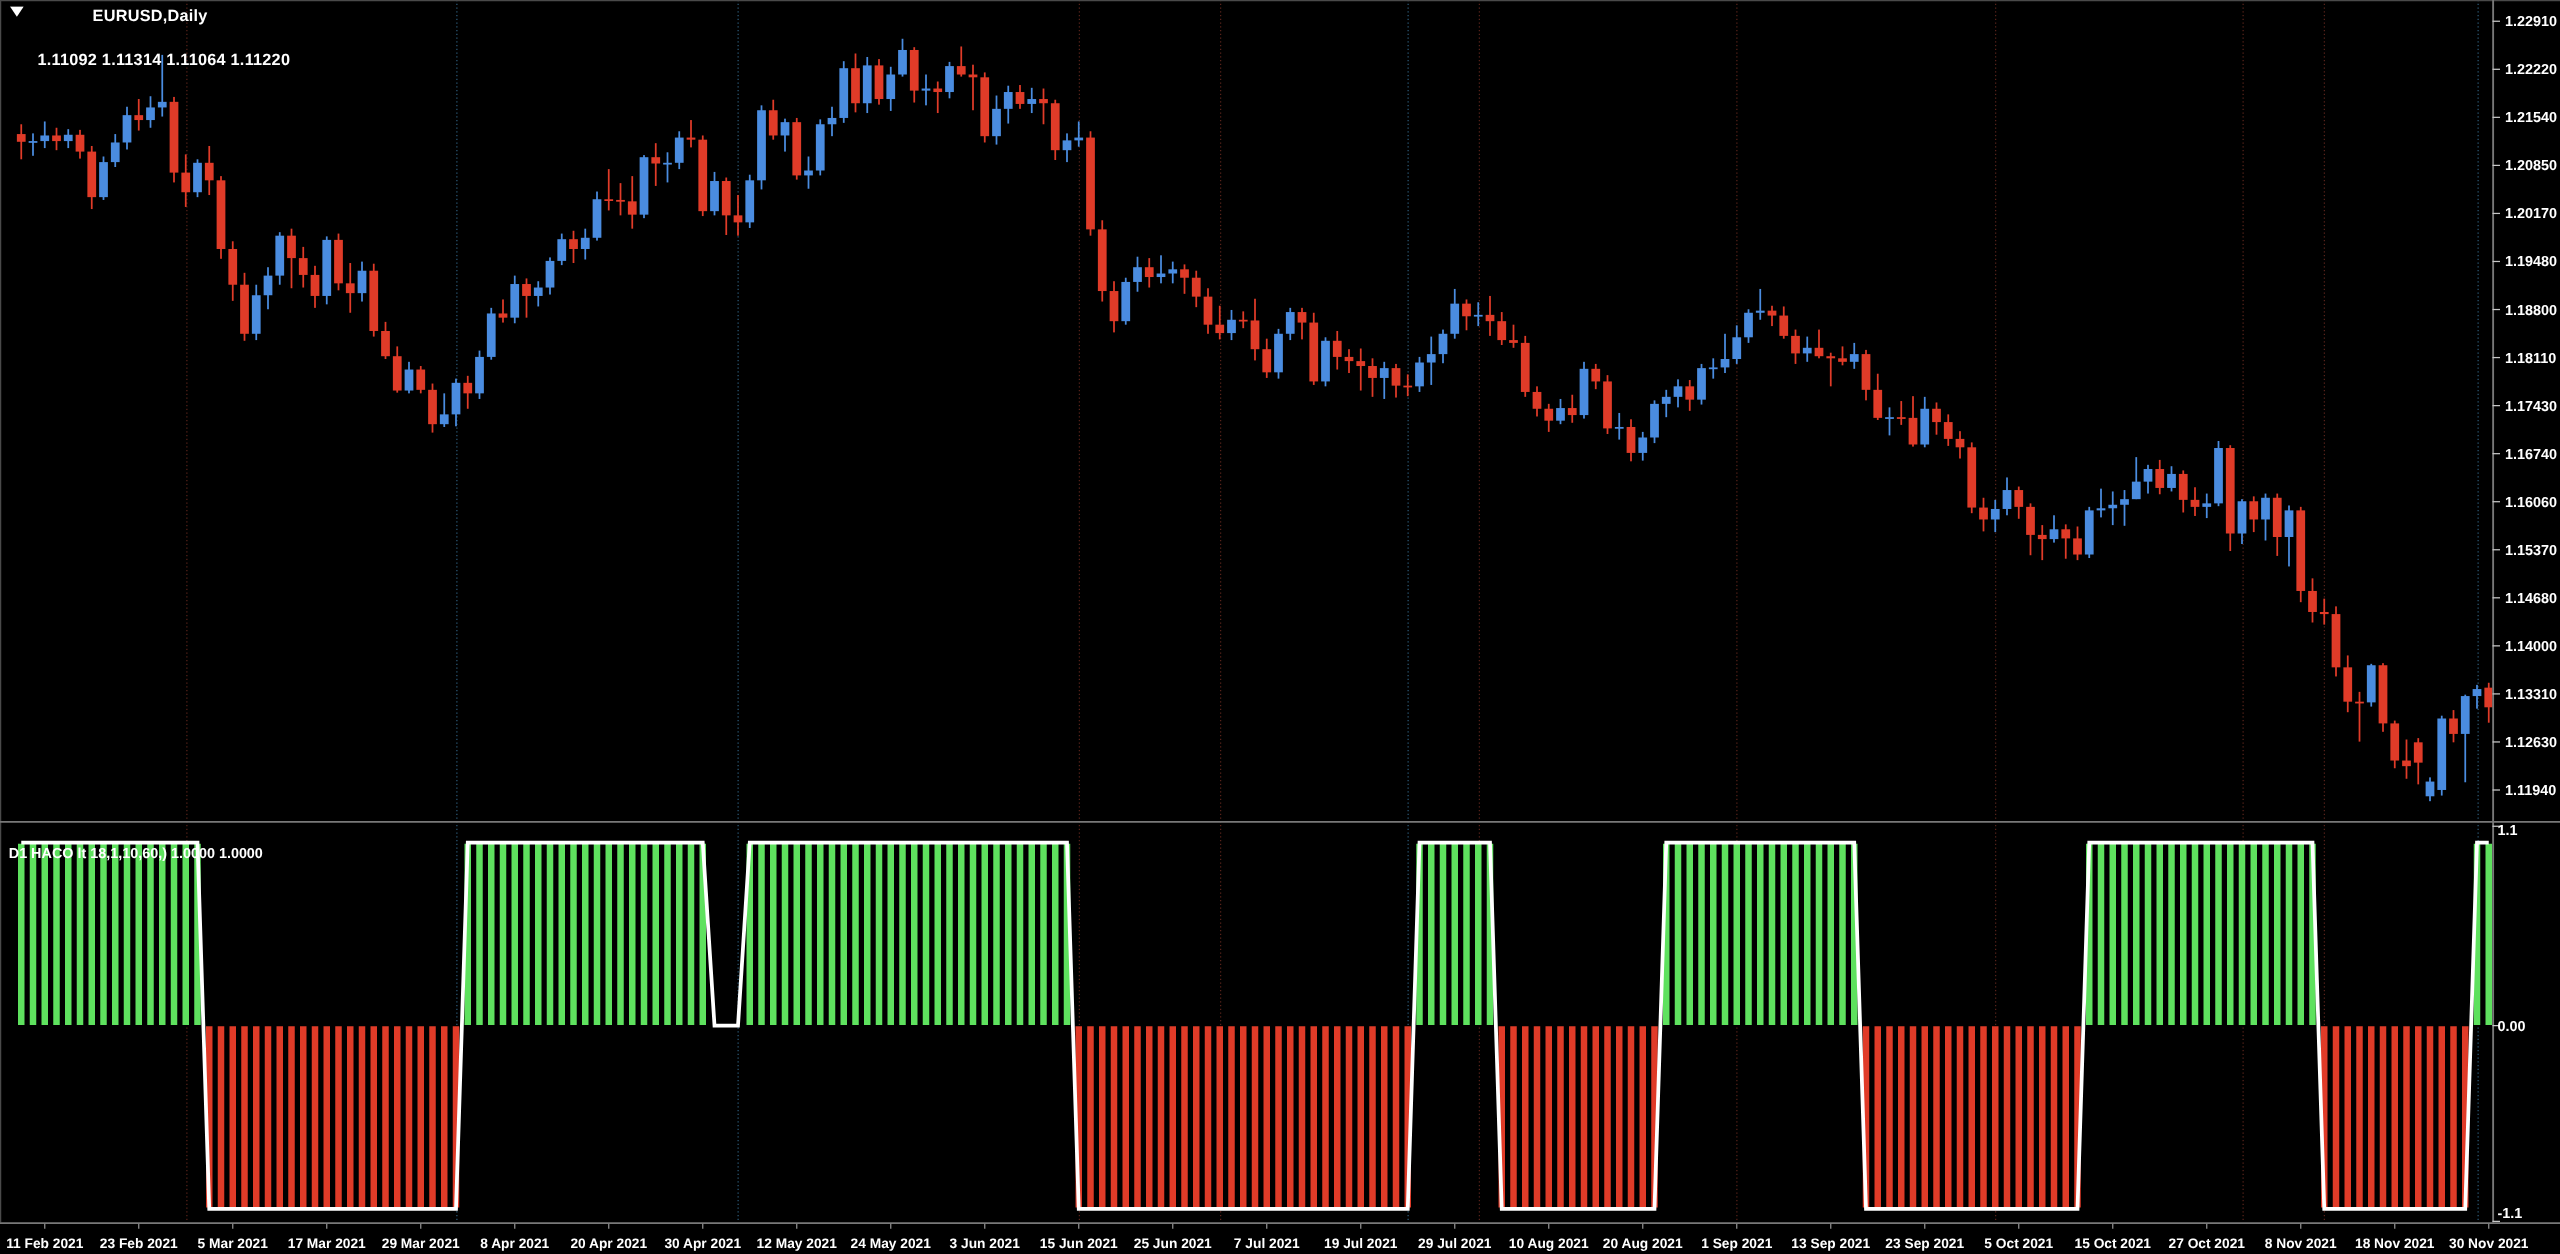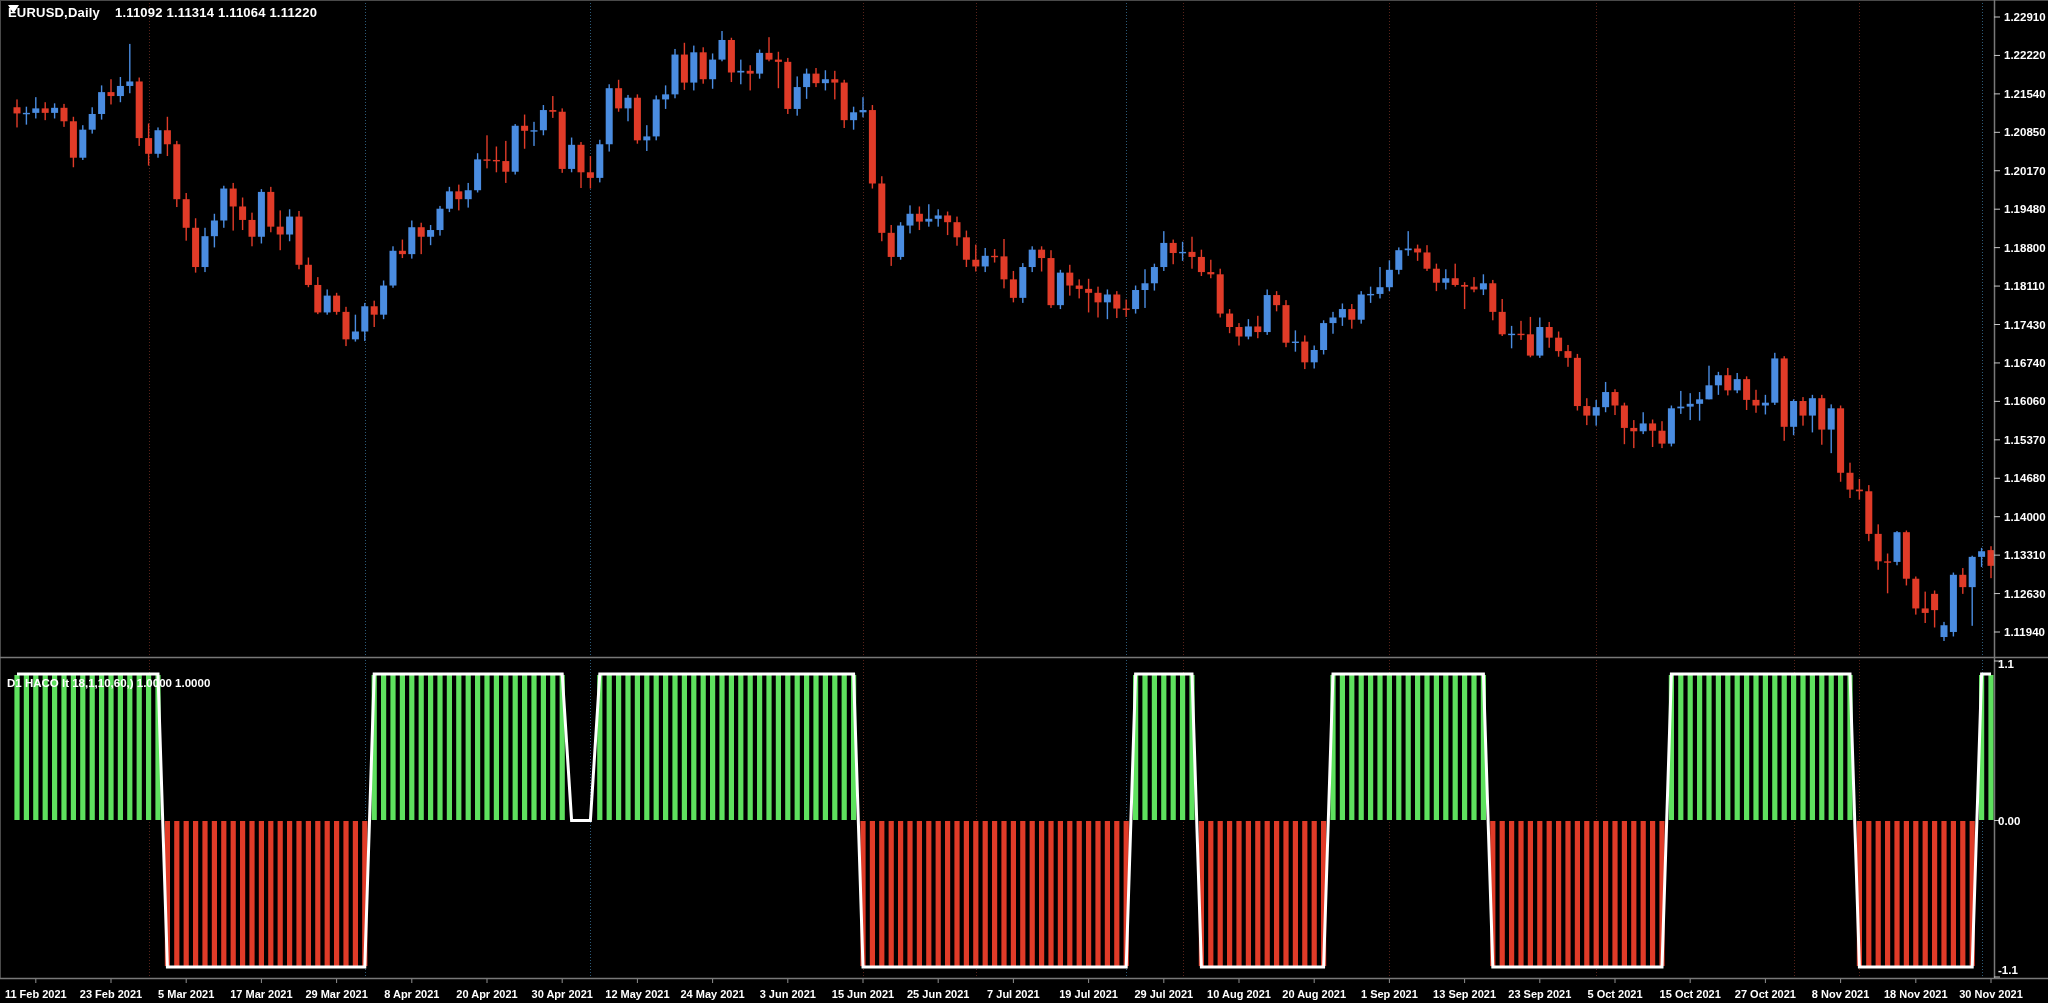--- a/index.html
+++ b/index.html
@@ -1,21 +1,21 @@
 <!DOCTYPE html>
 <html><head>
 <meta charset="utf-8">
 <style>
   html,body{margin:0;padding:0;background:#000;}
   #window{position:relative;width:2048px;height:1003px;background:#000;overflow:hidden;
           font-family:"Liberation Sans", sans-serif;}
   svg{position:absolute;left:0;top:0;}
-  #chart-title{position:absolute;left:8px;top:5px;display:flex;align-items:center;gap:9px;
-               color:#fff;font-size:13px;font-weight:700;letter-spacing:.2px;white-space:pre;}
-  #chart-title .ohlc{margin-left:6px;font-weight:700;}
+  #chart-title{position:absolute;left:8px;top:5px;display:flex;align-items:center;gap:20px;
+               color:#fff;font-size:13px;font-weight:700;letter-spacing:.2px;white-space:pre;flex-direction:column;}
+  #chart-title .ohlc{margin-left:22px;font-weight:700;}
   #indicator-label{position:absolute;left:7px;top:677px;color:#fff;font-size:11.5px;font-weight:700;white-space:pre;}
   .tri{width:11px;height:9px;display:inline-block;}
 </style>
 </head>
 <body>
 
 <div id="window">
   <svg id="plot" width="2048" height="1003">
       <rect x="0" y="0" width="2048" height="1003" fill="#000000"></rect>
       <line x1="149.5" y1="0" x2="149.5" y2="978" stroke="#58231a" stroke-width="1" stroke-dasharray="1 2"></line>

